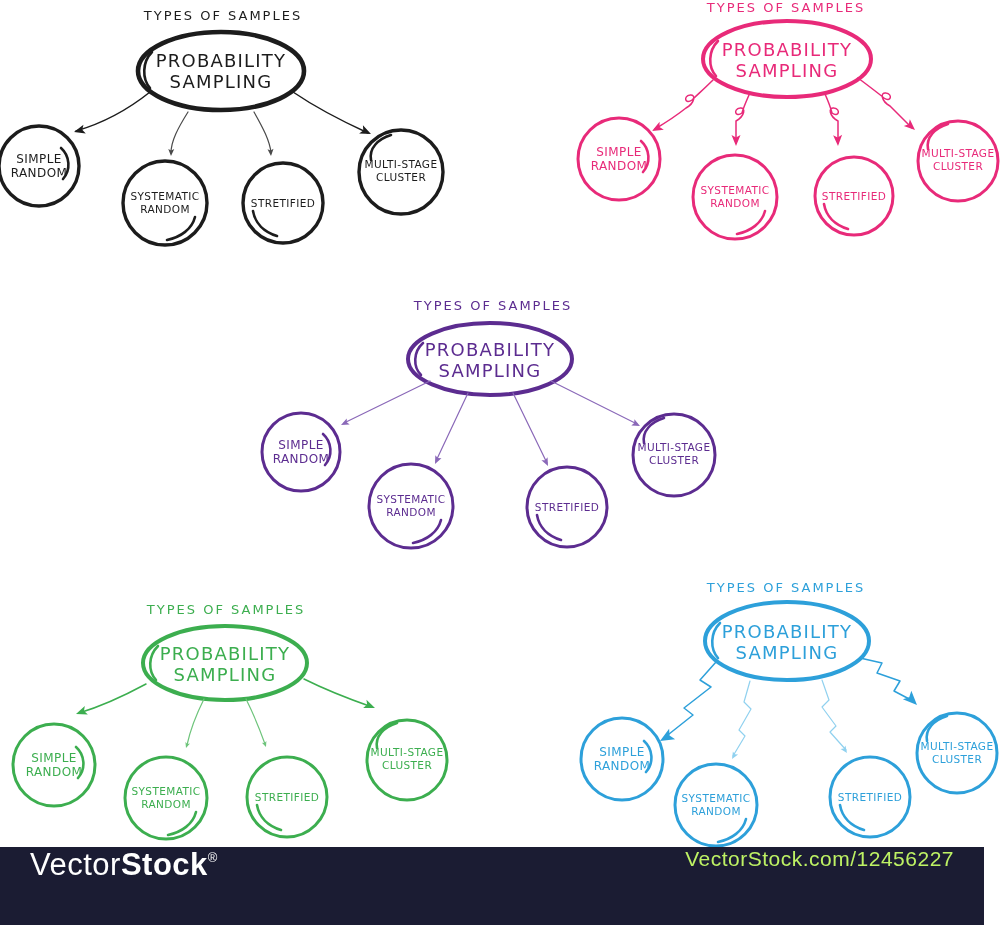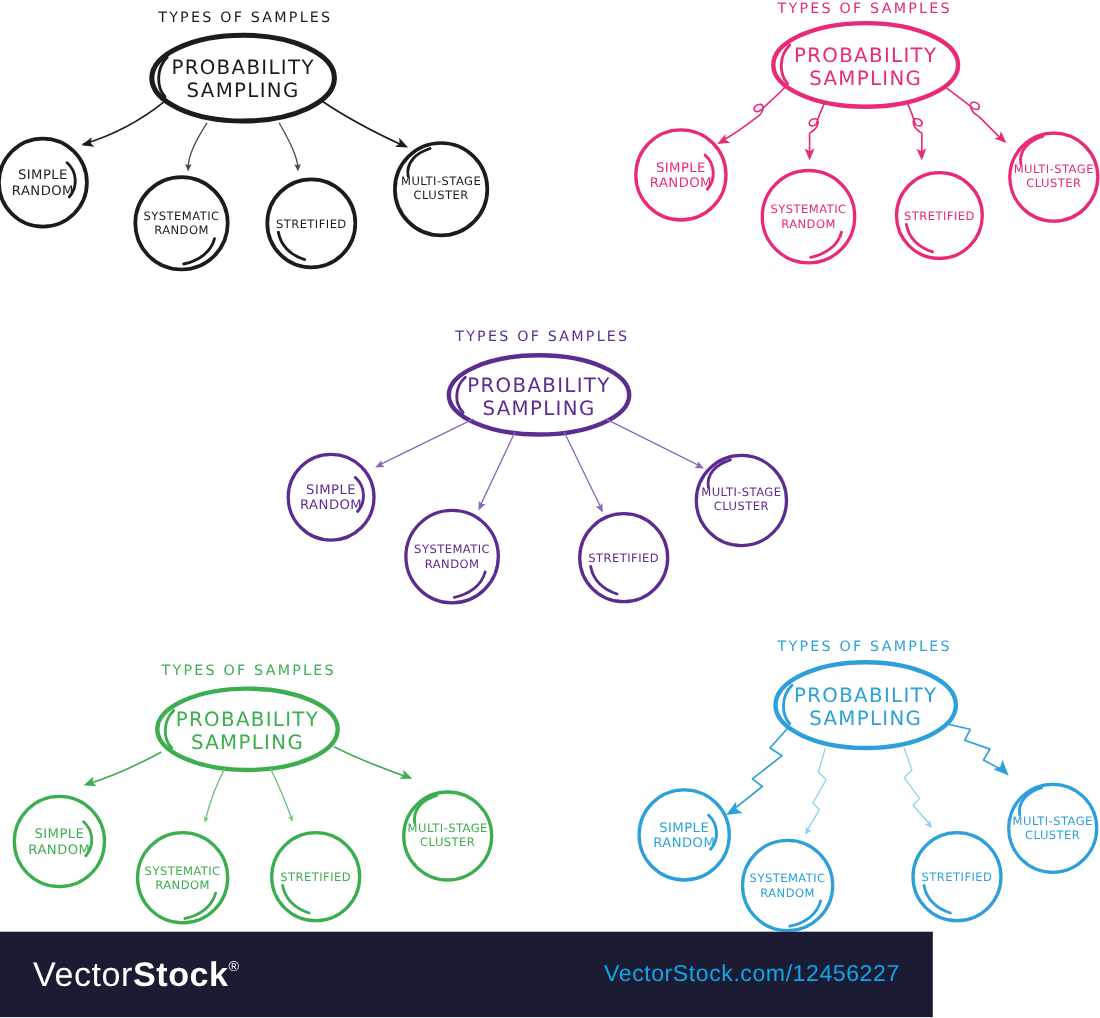--- a/index.html
+++ b/index.html
@@ -13,22 +13,22 @@
   .nl.lg{font-size:12px}
   .ellipse,.circle,.curl,.arrow{fill:none;stroke:currentColor}
   .ellipse{stroke-width:4}
   .circle{stroke-width:3}
   .curl{stroke-width:2.6;stroke-linecap:round}
   .arrow{stroke-width:1.5;stroke-linecap:round;stroke-linejoin:round}
   .thin .arrow{stroke-width:1.2}
   .head{fill:currentColor;stroke:none}
   .d0 .ellipse{stroke-width:4.6}
   .d0 .circle{stroke-width:3.4}
-  .bar{position:absolute;left:0;top:847px;width:848px;height:78px;
-       display:flex;align-items:center;justify-content:space-between;
+  .bar{position:absolute;left:0;top:847px;width:984px;height:78px;
+       display:flex;justify-content:space-between;
        padding:0 30px;box-sizing:border-box;font-family:"Liberation Sans",sans-serif}
   .logo{font-size:31px;font-weight:400;letter-spacing:.5px;white-space:nowrap}
   .logo .bold{font-weight:700}
   .logo .reg{font-size:13px;vertical-align:13px}
   .code{font-size:21px;letter-spacing:.5px}
 </style>
 </head>
 <body>
 
 <div class="stage">
@@ -286,16 +286,16 @@
       <text class="nl" x="957" y="750">MULTI-STAGE</text>
       <text class="nl" x="957" y="763">CLUSTER</text>
     </g>
   </g>
 </svg>
 
   <div class="bar" style="background-color: rgb(27, 28, 51);">
     <div class="logo" style="color: rgb(255, 255, 255);">
       <span>Vector</span><span class="bold">Stock</span><span class="reg">®</span>
     </div>
-    <div class="code" style="color: #0ea5e9;">VectorStock.com/12456227</div>
+    <div class="code" style="color: #bef264;">VectorStock.com/12456227</div>
   </div>
 
 </div>
 
 </body></html>

